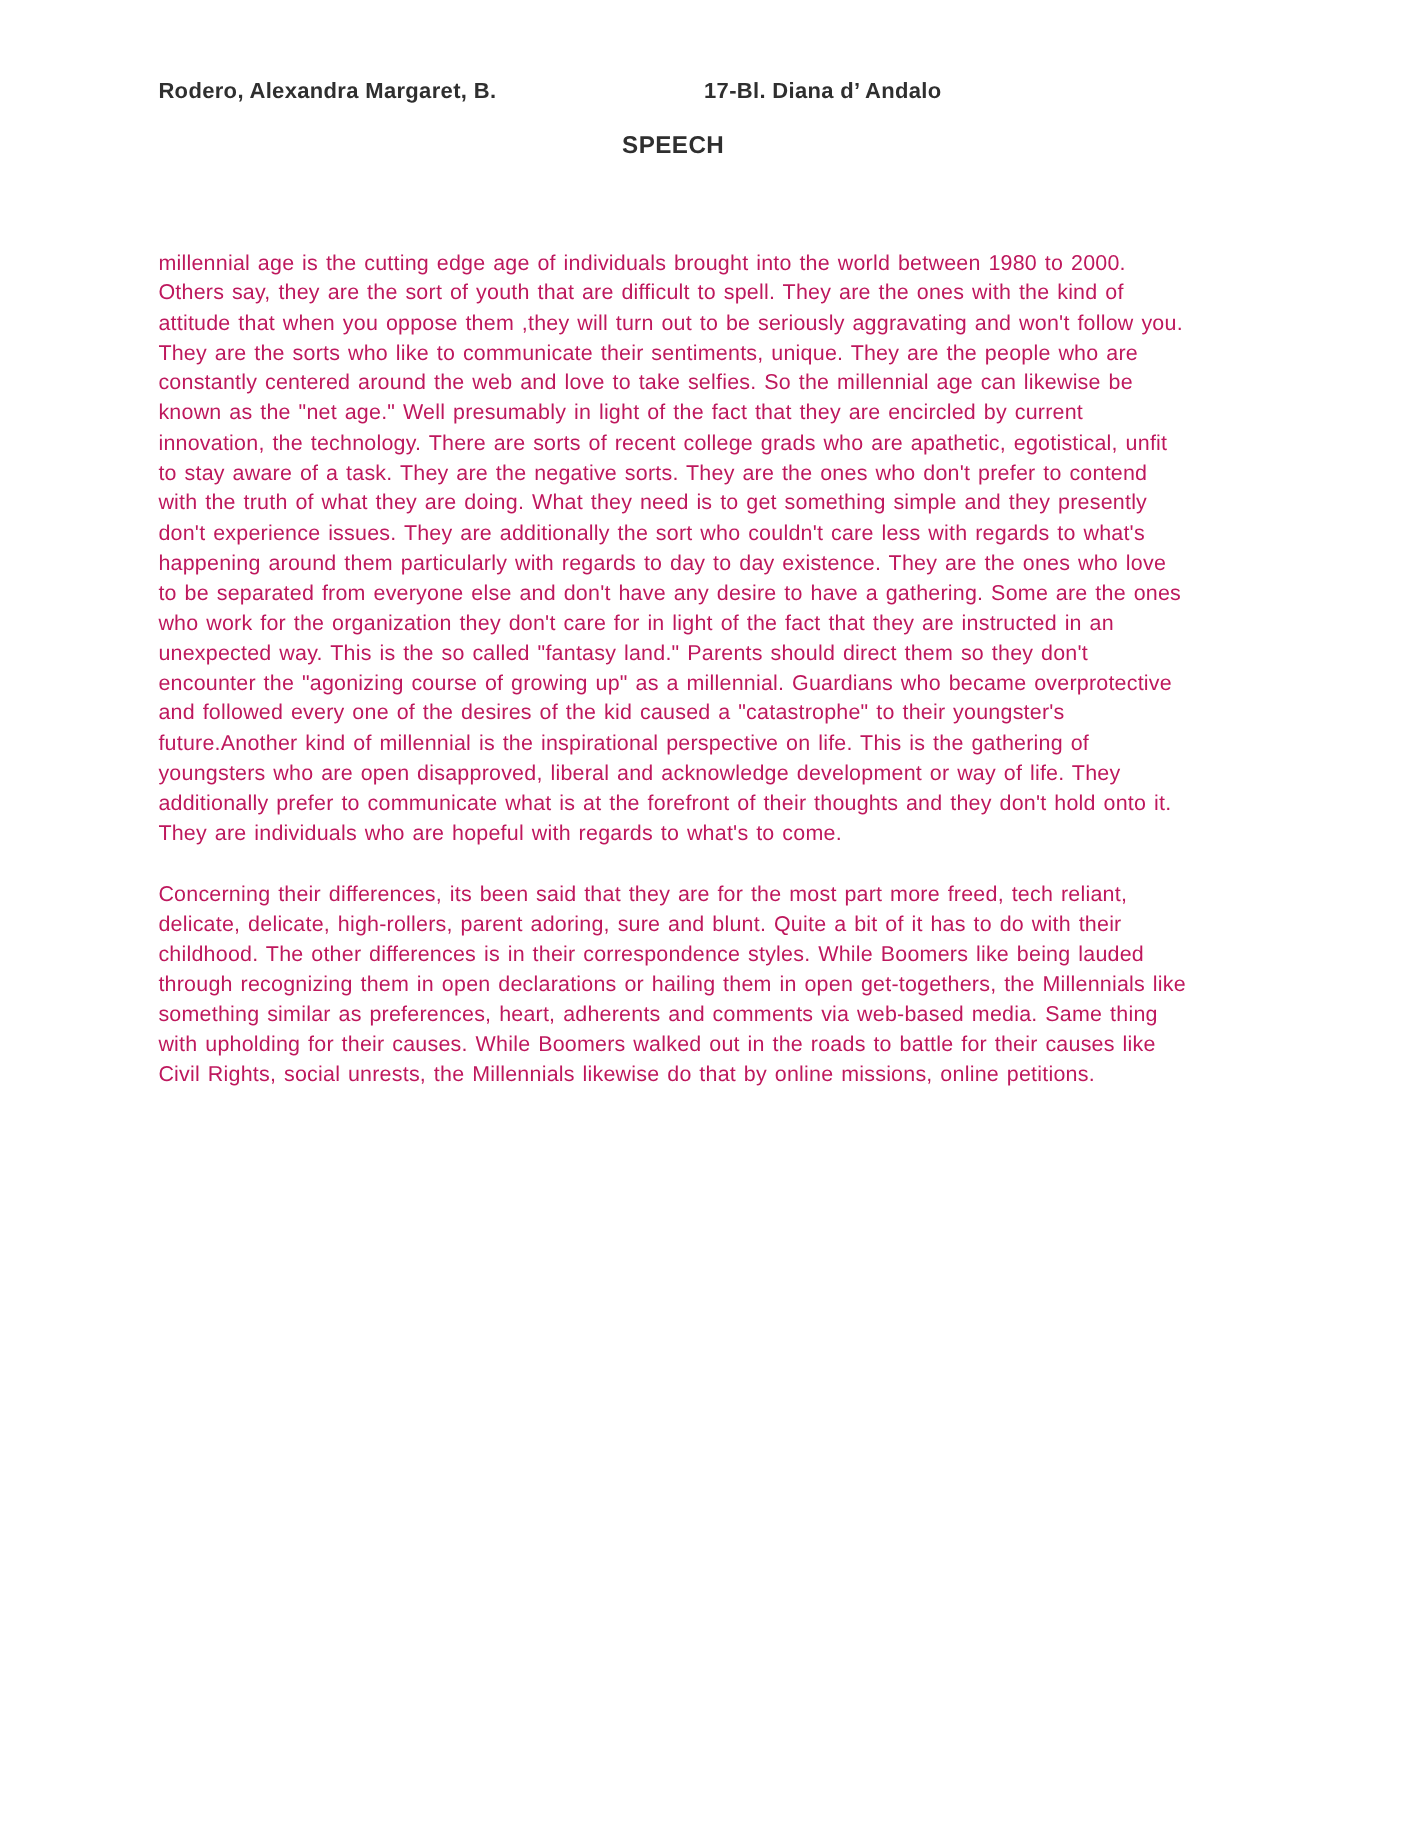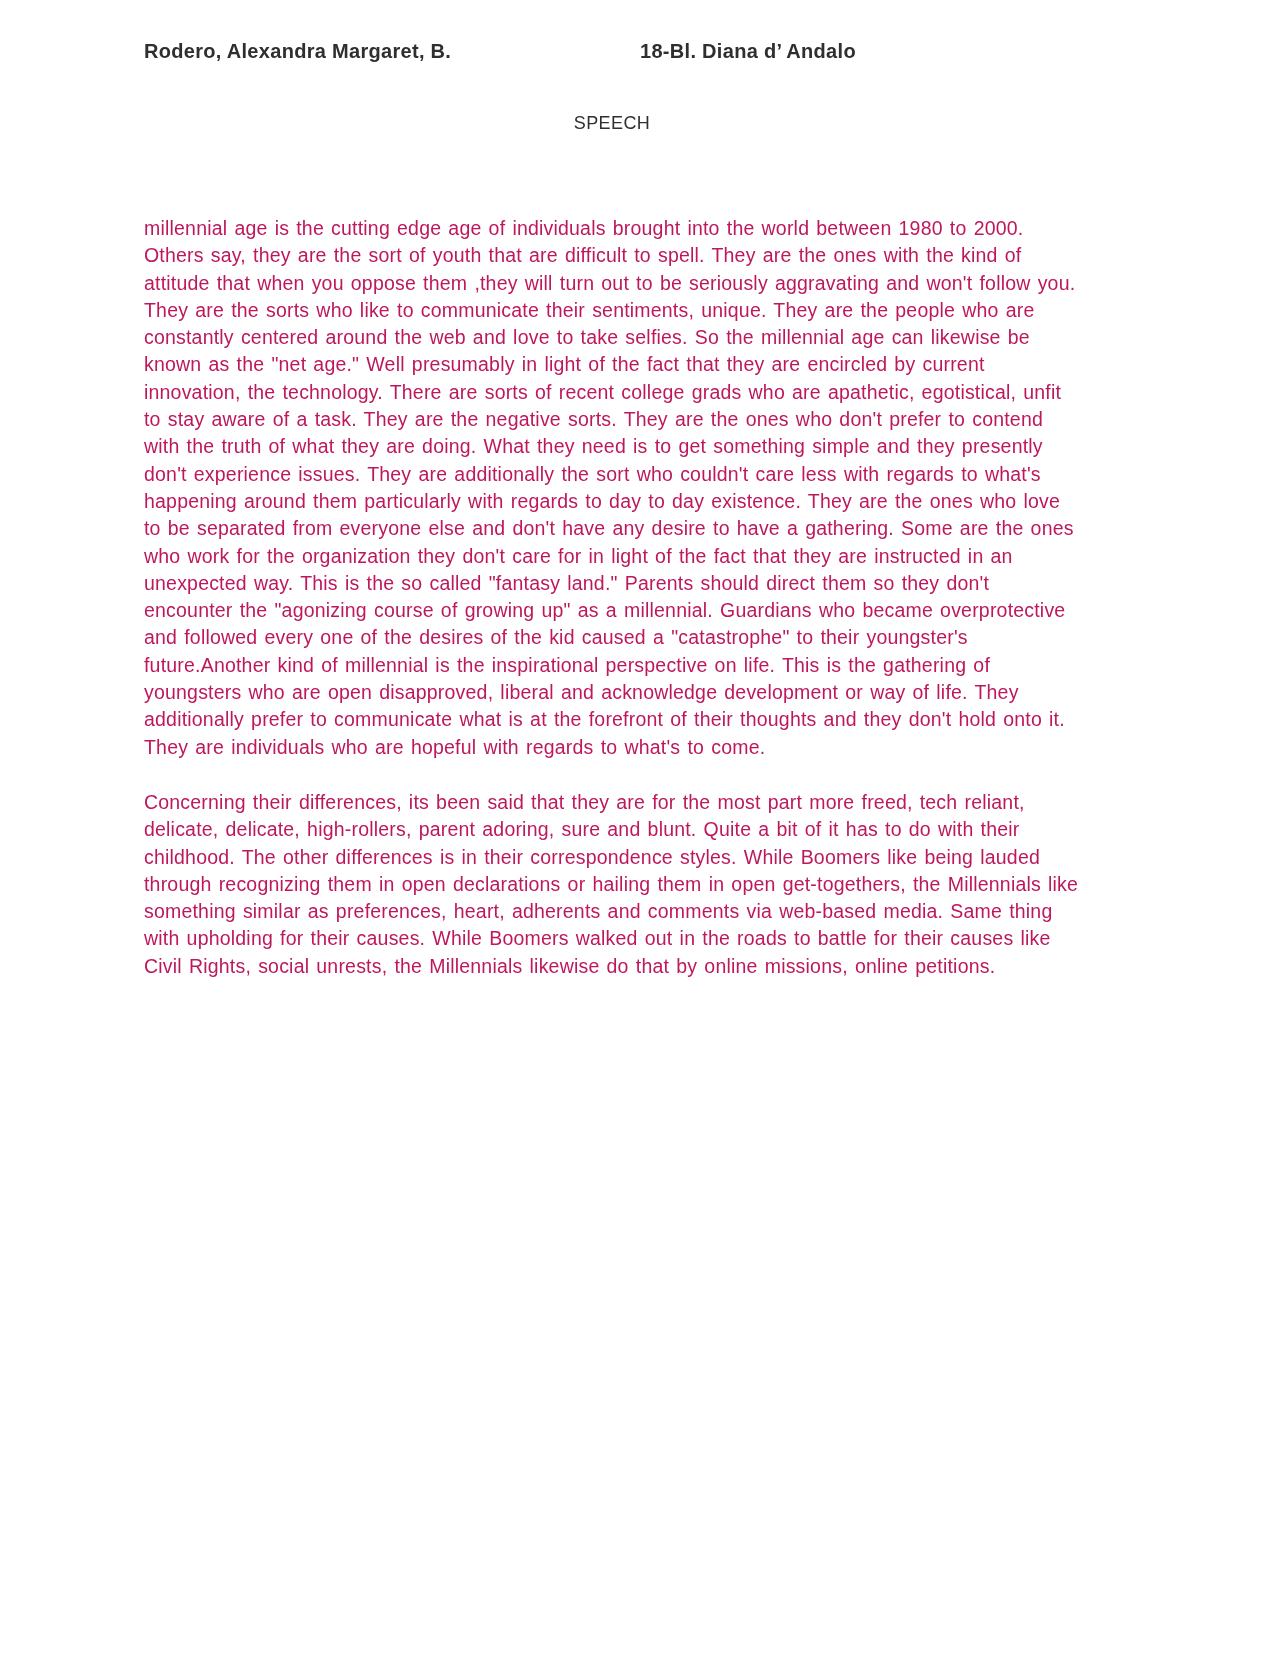--- a/index.html
+++ b/index.html
@@ -6,45 +6,45 @@
     margin: 0;
     padding: 0;
     background: #ffffff;
   }
   .page {
     position: relative;
     width: 1230px;
     height: 1656px;
     background: #ffffff;
     box-sizing: border-box;
-    padding: 40px 150px 60px 144px;
+    padding: 72px 150px 60px 144px;
     font-family: "Liberation Sans", "DejaVu Sans", sans-serif;
     color: #3a3a3a;
     overflow: hidden;
   }
   .doc-header {
     display: flex;
     align-items: baseline;
     font-weight: bold;
     font-size: 20px;
     color: #2f2f2f;
     letter-spacing: 0.3px;
   }
   .doc-header .student-name {
     width: 496px;
     flex: 0 0 auto;
   }
   .doc-header .class-info {
     flex: 1 1 auto;
   }
   .doc-title {
-    margin-top: 47px;
+    margin-top: 20px;
     text-align: center;
-    font-weight: normal;
-    font-size: 18px;
+    font-weight: bold;
+    font-size: 22px;
     color: #2f2f2f;
     line-height: 1.5;
     letter-spacing: 0.4px;
   }
   .doc-body {
     margin-top: 78px;
     font-size: 19.5px;
     line-height: 1.40;
     letter-spacing: 0.2px;
     word-spacing: 1.5px;
@@ -54,21 +54,21 @@
     margin: 0 0 28px 0;
   }
 </style>
 </head>
 <body>
 
 <div class="page">
 
   <div class="doc-header">
     <span class="student-name">Rodero, Alexandra Margaret, B.</span>
-    <span class="class-info">18-Bl. Diana d’ Andalo</span>
+    <span class="class-info">17-Bl. Diana d’ Andalo</span>
   </div>
 
   <div class="doc-title">
     <div>SPEECH</div>
   </div>
 
   <div class="doc-body">
     <p>millennial age is the cutting edge age of individuals brought into the world between 1980 to 2000. Others say, they are the sort of youth that are difficult to spell. They are the ones with the kind of attitude that when you oppose them ,they  will turn out to be seriously aggravating and won't follow you. They are the sorts who like to communicate their sentiments, unique. They are the people who are constantly centered around the web and love to take selfies. So the millennial age can likewise be known as the "net age." Well presumably in light of the fact that they are encircled by current innovation, the technology. There are sorts of recent college grads who are apathetic, egotistical, unfit to stay aware of a task. They are the negative sorts. They are the ones who don't prefer to contend with the truth of what they are doing. What they need is to get something simple and they presently don't experience issues. They are additionally the sort who couldn't care less with regards to what's happening around them particularly with regards to day to day existence. They are the ones who love to be separated from everyone else and don't have any desire to have a gathering. Some are the ones who work for the organization they don't care for in light of the fact that they are instructed in an unexpected way. This is the so  called "fantasy land." Parents should direct them so they don't encounter the "agonizing course of growing up" as a millennial. Guardians who became overprotective and followed every one of the desires of the kid caused a "catastrophe" to their youngster's future.Another kind of millennial is the inspirational perspective on life. This is the gathering of youngsters who are open disapproved, liberal and acknowledge development or way of life. They additionally prefer to communicate what is at the forefront of their thoughts and they don't hold onto it. They are individuals who are hopeful with regards to what's to come.</p>
     <p>Concerning their differences, its been said that they are for the most part more freed, tech reliant, delicate, delicate, high-rollers, parent adoring, sure and blunt. Quite a bit of it has to do with their childhood. The other differences is in their correspondence styles. While Boomers like being lauded through recognizing them in open declarations or hailing them in open get-togethers, the Millennials like something similar as preferences, heart, adherents  and comments via web-based media. Same thing with upholding for their causes. While Boomers walked out in the roads to battle for their causes like Civil Rights, social unrests, the Millennials likewise do that by online missions, online petitions.</p>
   </div>

